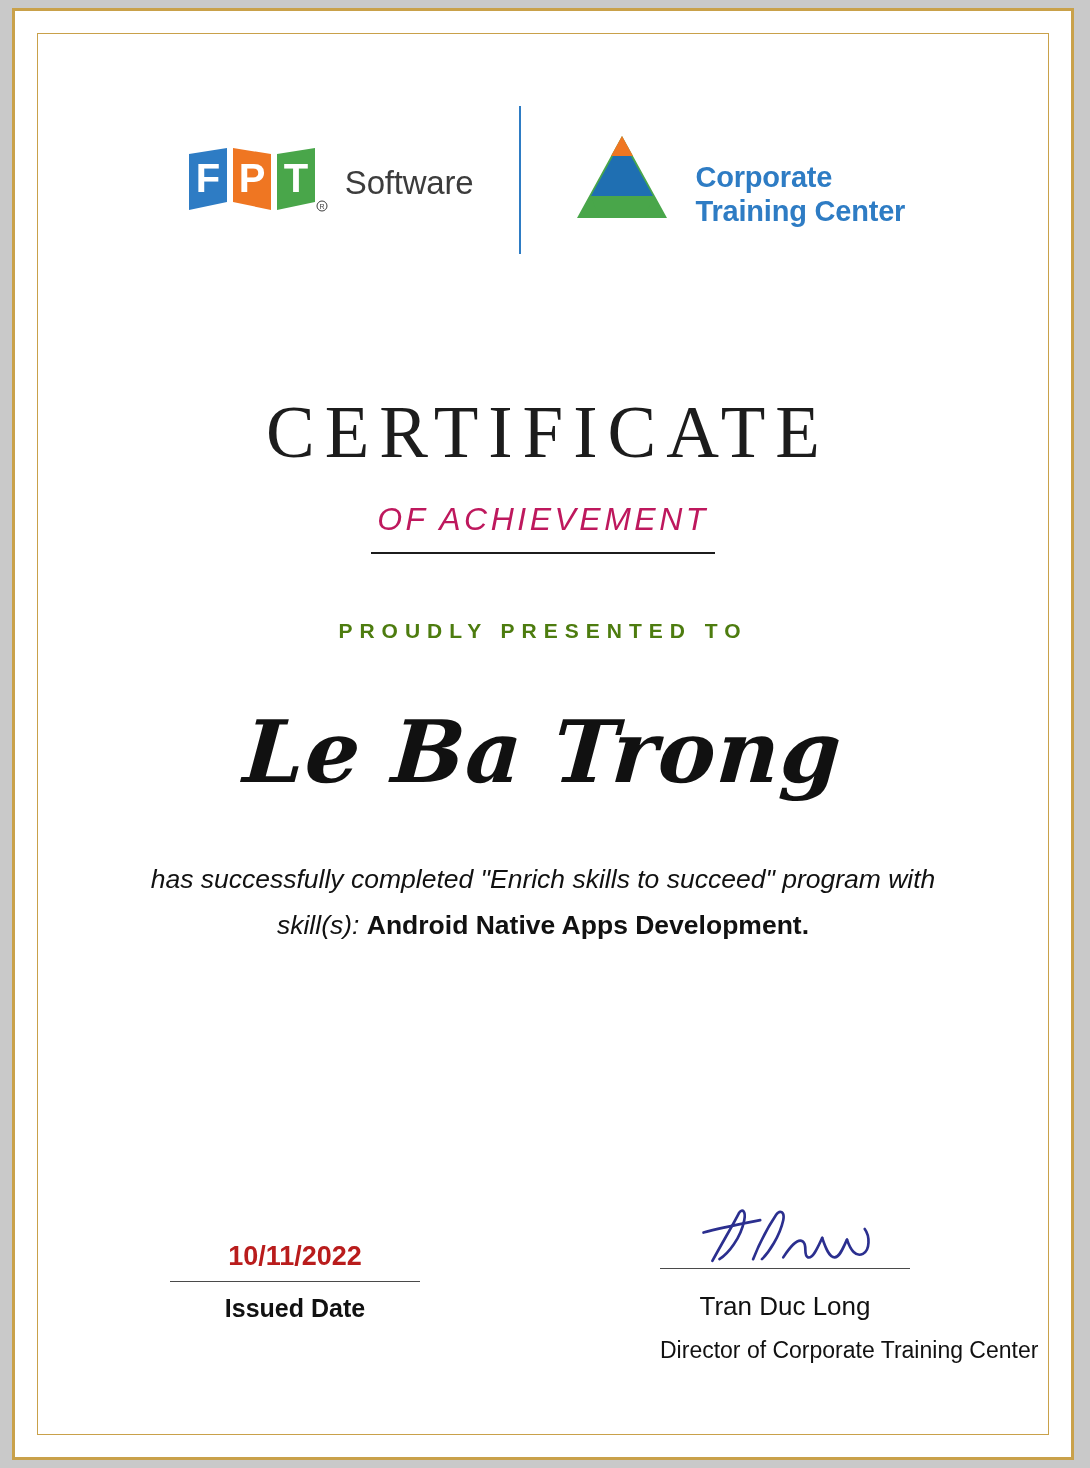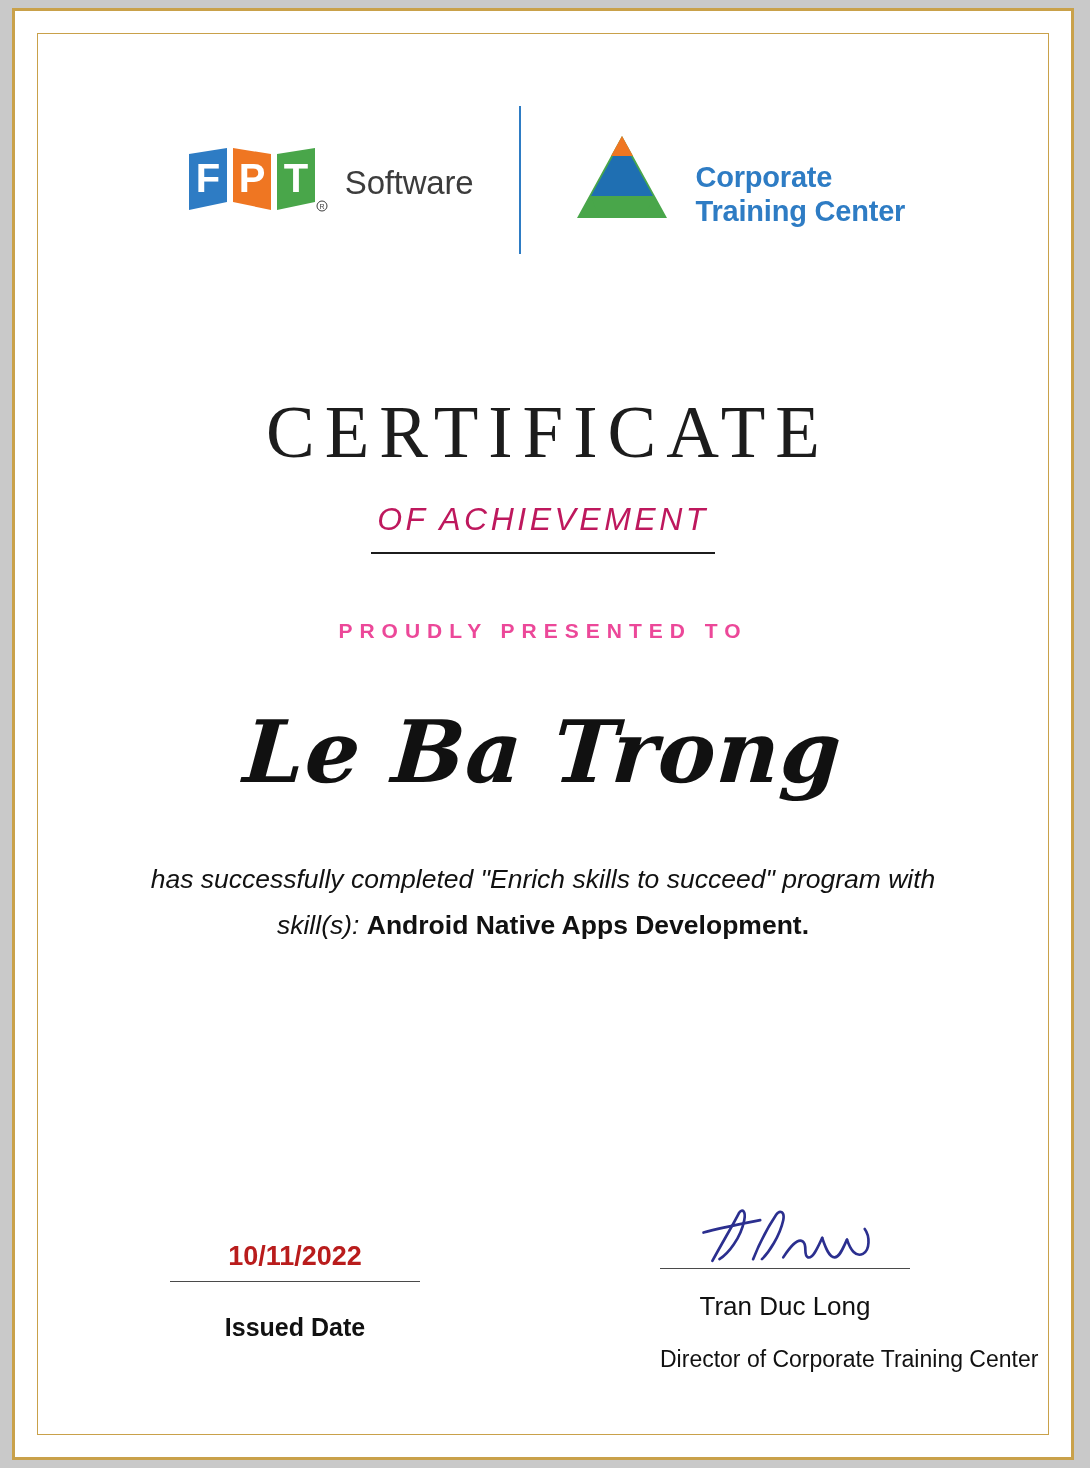--- a/index.html
+++ b/index.html
@@ -126,21 +126,21 @@
     border-bottom: 2px solid #1c1c1c;
     font-style: italic;
   }
   .presented {
     position: absolute;
     left: 0; right: 0;
     top: 608px;
     text-align: center;
     font-size: 21px;
     letter-spacing: 7px;
-    color: #ec4899;
+    color: #4d7c0f;
     font-weight: 700;
   }
 
   .recipient {
     position: absolute;
     left: 0; right: 0;
     top: 690px;
     text-align: center;
     font-family: "DejaVu Serif", serif;
     font-style: italic;
@@ -179,21 +179,21 @@
     font-size: 27px;
     font-weight: 700;
     color: #b91c1c;
     padding-bottom: 9px;
   }
   .rule {
     border-bottom: 1.5px solid #4a4a4a;
     width: 100%;
   }
   .issued-label {
-    margin-top: 31px;
+    margin-top: 12px;
     font-size: 25px;
     font-weight: 700;
     color: #111;
   }
 
   .sign-block {
     position: absolute;
     left: 645px;
     top: 1195px;
     width: 250px;
@@ -204,21 +204,21 @@
     display: flex;
     align-items: flex-end;
     justify-content: center;
   }
   .sign-name {
     margin-top: 22px;
     font-size: 26px;
     color: #111;
   }
   .sign-role {
-    margin-top: 24px;
+    margin-top: 15px;
     font-size: 23px;
     color: #111;
     white-space: nowrap;
   }
 </style>
 </head>
 <body>
 
 <div class="page">
   <div class="sheet">

